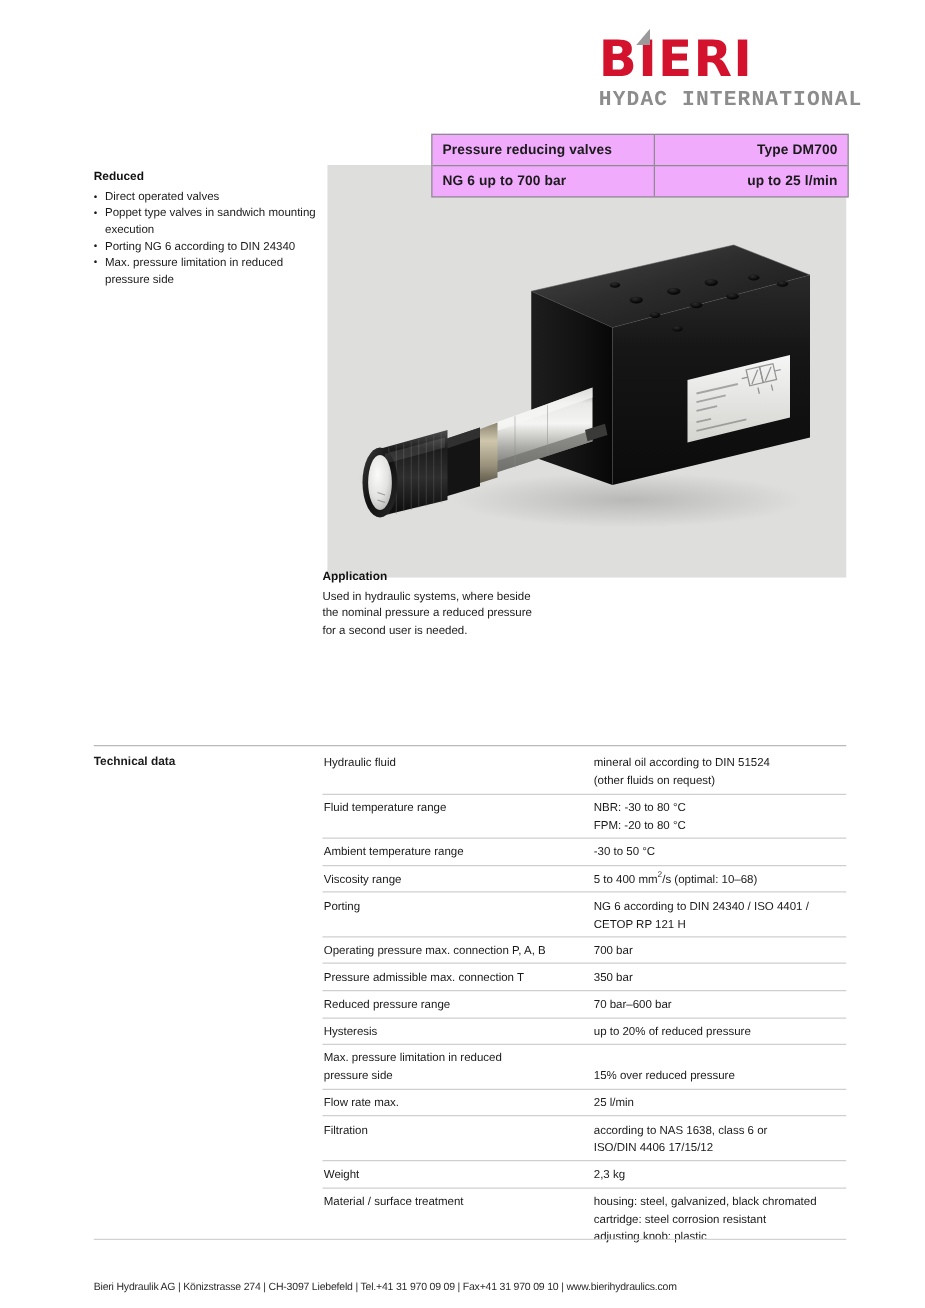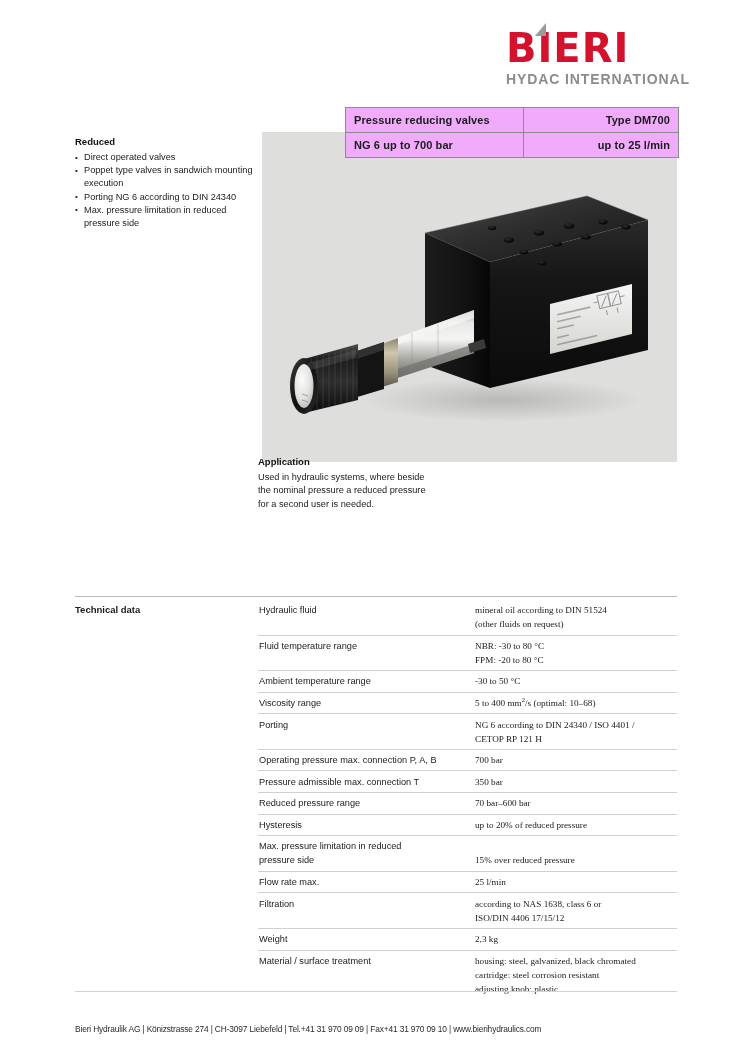--- a/index.html
+++ b/index.html
@@ -41,22 +41,22 @@
     content: "";
     position: absolute;
     left: -2px;
     top: -5px;
     width: 0;
     height: 0;
     border-left: 11px solid transparent;
     border-bottom: 13px solid #9a9a9a;
   }
   #logo-sub {
-    font-family: Liberation Sans, sans-serif;
-    font-size: 14px;
+    font-family: Liberation Mono, monospace;
+    font-size: 17px;
     font-weight: bold;
     letter-spacing: 0.9px;
     color: #8c8c8c;
     margin-top: 3px;
   }
 
   
   #features {
     position: absolute;
     left: 75px;
@@ -189,21 +189,21 @@
     color: #1a1a1a;
     padding-left: 1px;
     box-sizing: border-box;
   }
   .tval {
     flex: 1;
     font-size: 9.2px;
     line-height: 14px;
     color: #1a1a1a;
   }
-  .tval .ln { display: block; font-family: Liberation Serif, serif; }
+  .tval .ln { display: block; }
   .tkey .ln { display: block; }
   sup { font-size: 6.6px; vertical-align: super; line-height: 0; }
 
   
   #footer-rule {
     position: absolute;
     left: 75px;
     top: 991px;
     width: 602px;
     height: 1px;

